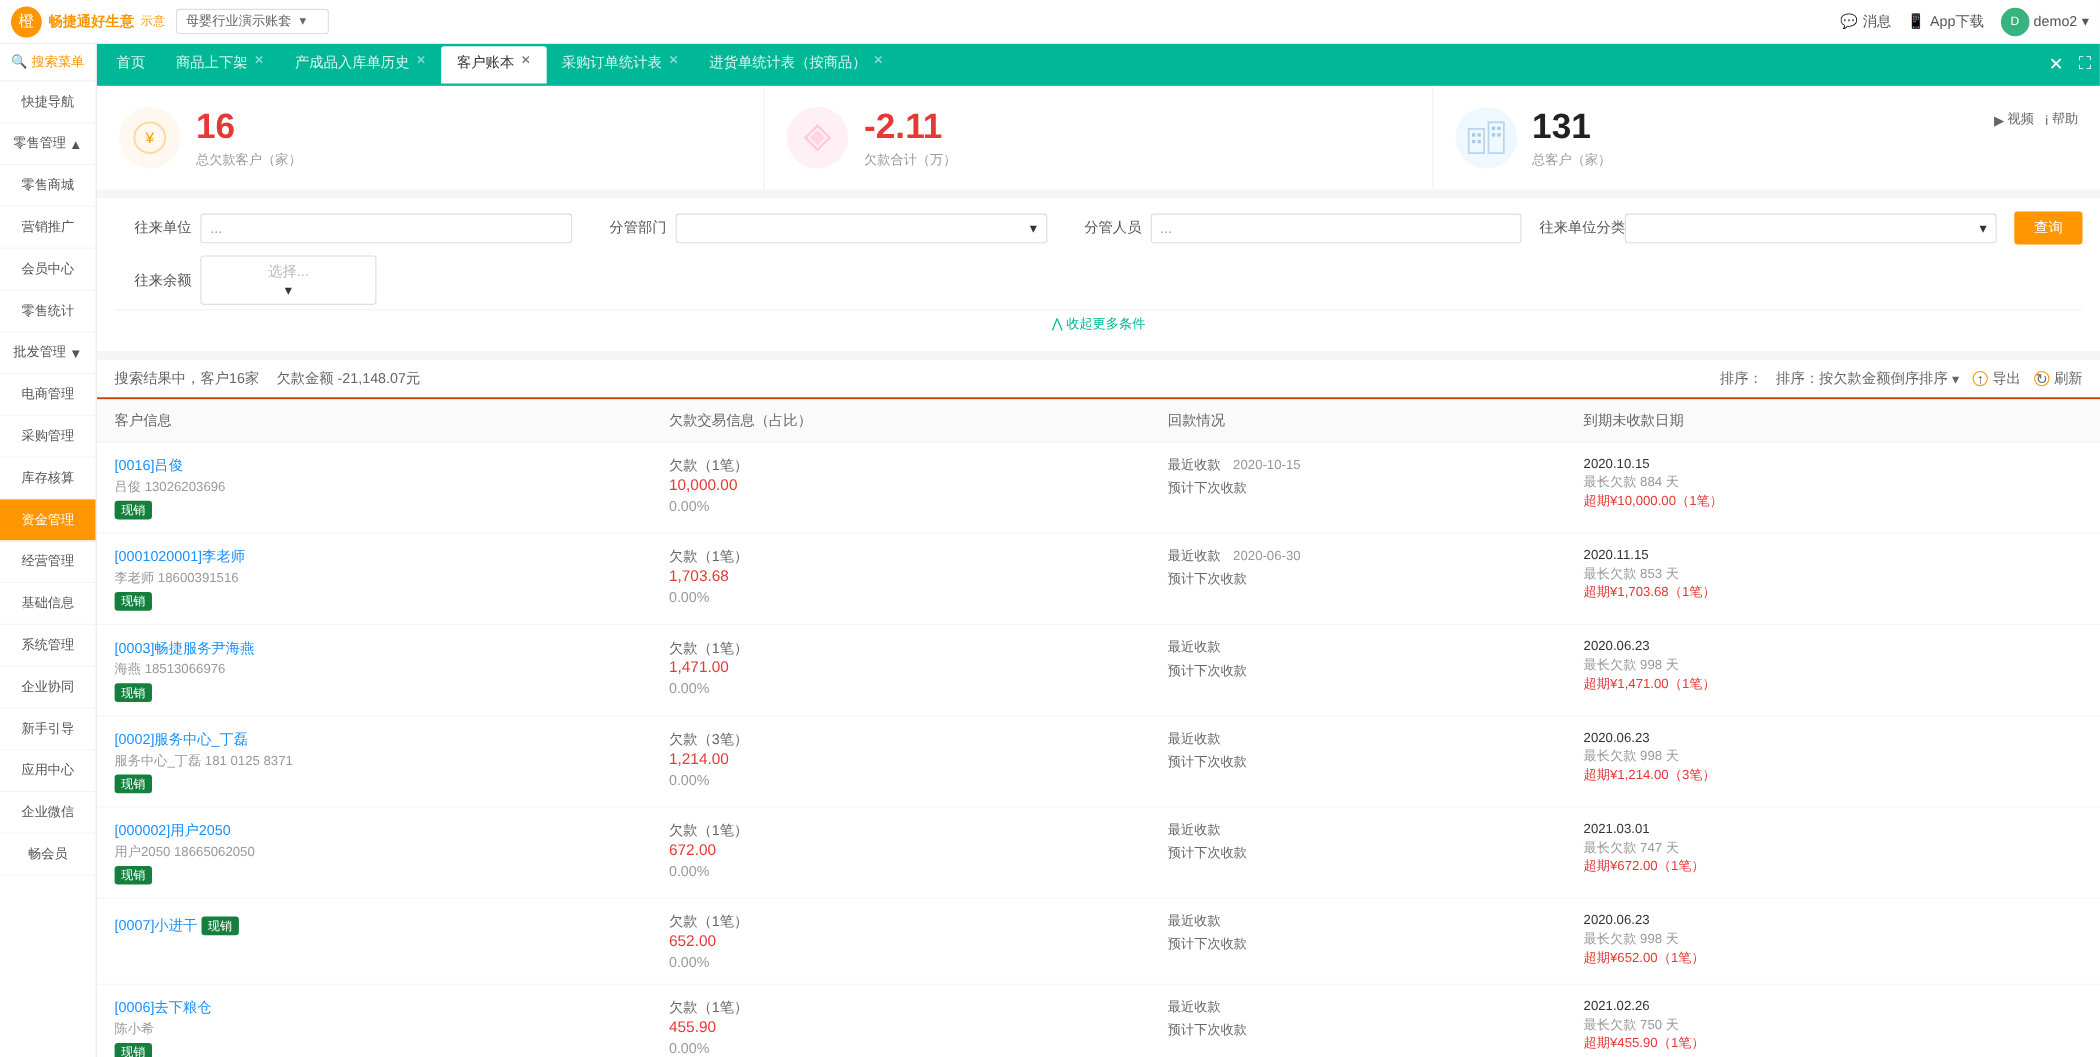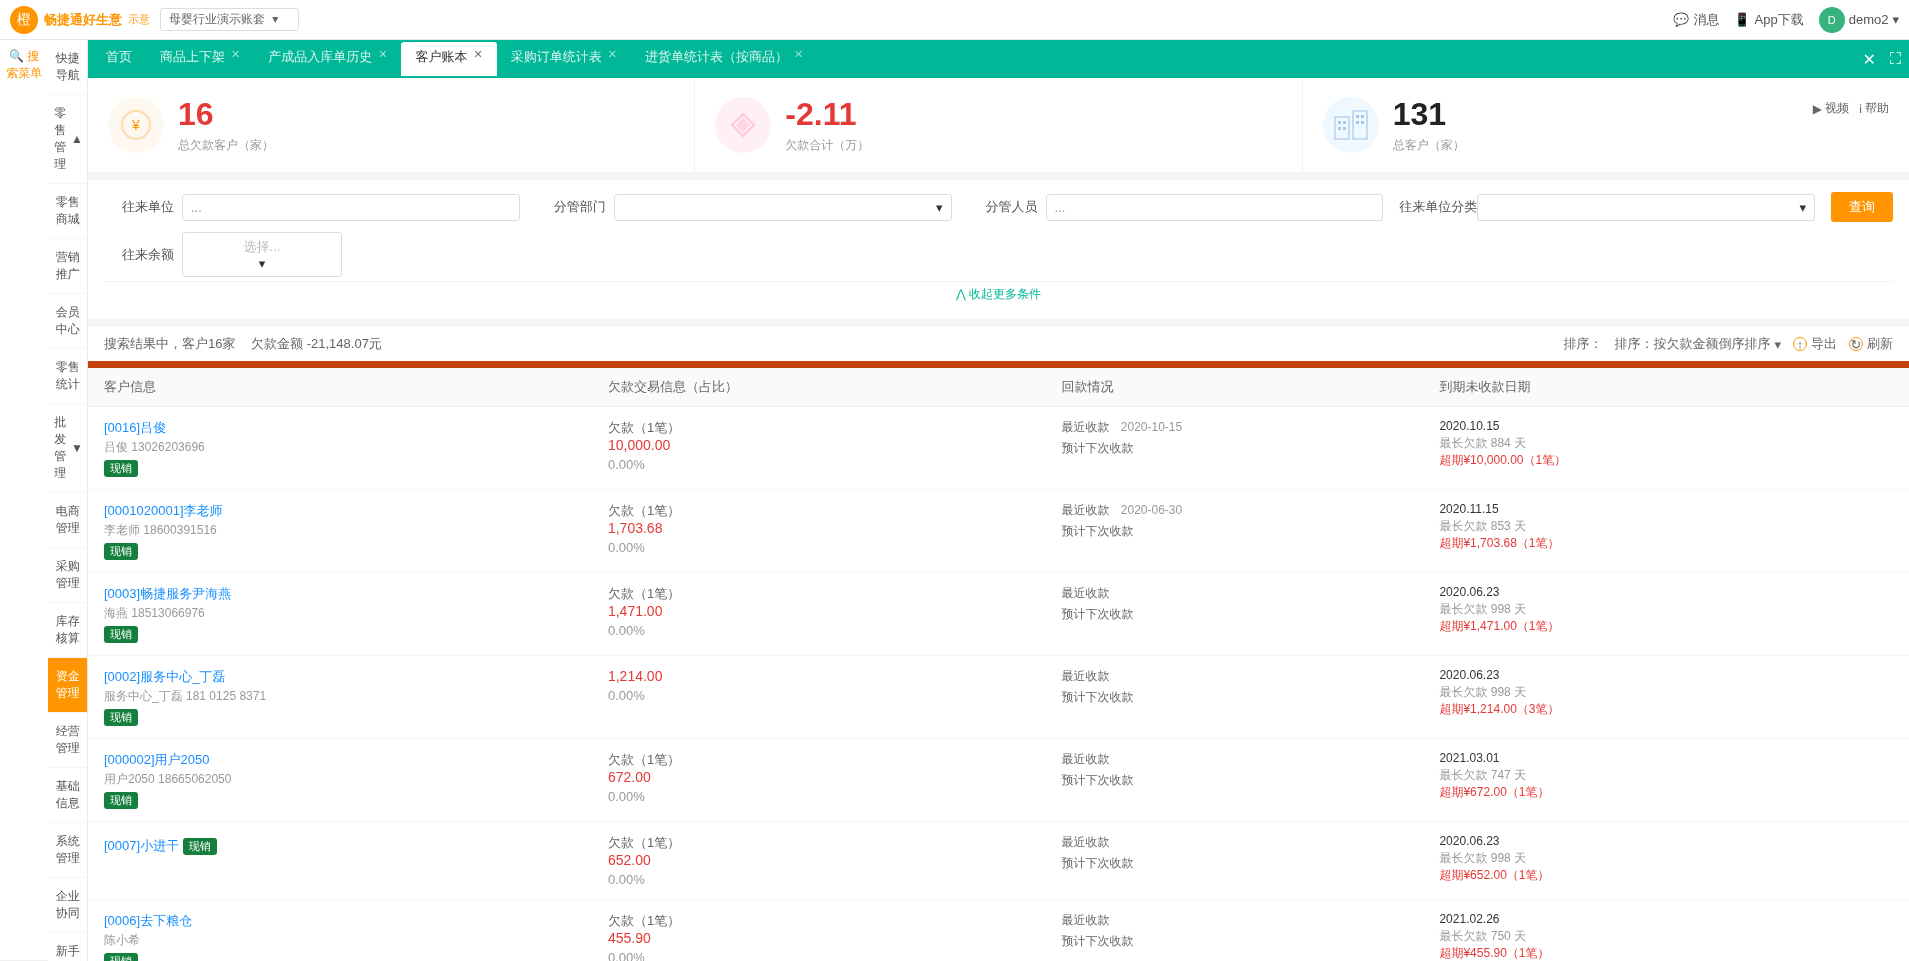--- a/index.html
+++ b/index.html
@@ -14,26 +14,26 @@
     .logo-text { color: #ff9500; font-size: 13px; font-weight: bold; }
     .store-selector { font-size: 12px; color: #666; border: 1px solid #ddd; padding: 2px 20px 2px 8px; border-radius: 3px; position: relative; cursor: pointer; }
     .top-bar-right { display: flex; align-items: center; gap: 15px; font-size: 13px; color: #555; }
     .top-bar-right span { cursor: pointer; display: flex; align-items: center; gap: 4px; }
     .avatar { width: 26px; height: 26px; border-radius: 50%; background: #36b37e; display: flex; align-items: center; justify-content: center; color: #fff; font-size: 11px; }
 
     
     .main-layout { display: flex; flex: 1; overflow: hidden; }
 
     
-    .sidebar { width: 88px; background: #fff; border-right: 1px solid #e8e8e8; display: flex; flex-direction: row; overflow-y: auto; }
+    .sidebar { width: 88px; background: #fff; border-right: 1px solid #e8e8e8; display: flex; flex-direction: column; overflow-y: auto; }
     .sidebar-search { padding: 8px 6px; font-size: 12px; color: #ff9500; cursor: pointer; text-align: center; border-bottom: 1px solid #f0f0f0; }
     .sidebar-nav { display: flex; flex-direction: column; }
     .sidebar-item { padding: 10px 4px; text-align: center; cursor: pointer; font-size: 12px; color: #555; border-bottom: 1px solid #f5f5f5; }
     .sidebar-item.active { background: #ff9500; color: #fff; }
-    .sidebar-item.has-sub { display: flex; align-items: center; justify-content: center; gap: 3px; font-family: Liberation Serif, serif; }
+    .sidebar-item.has-sub { display: flex; align-items: center; justify-content: center; gap: 3px; }
 
     
     .content-area { flex: 1; display: flex; flex-direction: column; overflow: hidden; }
 
     
     .tab-bar { display: flex; align-items: center; background: #00b897; height: 38px; padding: 0 4px; overflow-x: auto; }
     .tab-bar::-webkit-scrollbar { display: none; }
     .tab-item { display: flex; align-items: flex-start; gap: 6px; padding: 6px 14px; border-radius: 3px 3px 0 0; cursor: pointer; font-size: 13px; color: rgba(255,255,255,0.85); white-space: nowrap; height: 34px; }
     .tab-item.active { background: #fff; color: #333; }
     .tab-item .tab-close { font-size: 11px; opacity: 0.7; }
@@ -65,21 +65,21 @@
     .filter-item { display: flex; align-items: center; gap: 8px; flex: 1; }
     .filter-label { font-size: 13px; color: #555; white-space: nowrap; width: 70px; text-align: right; }
     .filter-input { flex: 1; border: 1px solid #ddd; border-radius: 3px; padding: 5px 8px; font-size: 13px; outline: none; display: flex; align-items: center; justify-content: space-between; cursor: pointer; color: #555; }
     .filter-input .dots { color: #999; }
     .filter-select { flex: 1; border: 1px solid #ddd; border-radius: 3px; padding: 5px 8px; font-size: 13px; outline: none; display: flex; align-items: center; justify-content: space-between; cursor: pointer; }
     .btn-search { background: #ff9500; color: #fff; border: none; border-radius: 3px; padding: 6px 18px; cursor: pointer; font-size: 13px; }
     .collapse-btn { text-align: center; color: #00b897; font-size: 12px; cursor: pointer; padding: 4px; border-top: 1px solid #f0f0f0; margin-top: 4px; }
     .filter-row2 { display: flex; align-items: center; gap: 16px; }
 
     
-    .results-bar { background: #fff; padding: 8px 16px; display: flex; align-items: center; justify-content: space-between; font-size: 13px; color: #666; border-bottom: 7px solid #c2410c; }
+    .results-bar { background: #fff; padding: 8px 16px; display: flex; align-items: center; justify-content: space-between; font-size: 13px; color: #666; border-bottom: 2px solid #c2410c; }
     .results-bar-right { display: flex; align-items: center; gap: 12px; }
     .sort-select { display: flex; align-items: center; gap: 4px; cursor: pointer; }
     .action-btn { display: flex; align-items: center; gap: 4px; cursor: pointer; }
     .action-btn .icon-circle { width: 14px; height: 14px; border-radius: 50%; border: 1px solid #ff9500; display: flex; align-items: center; justify-content: center; }
 
     
     .data-table { background: #fff; width: 100%; }
     .table-header { display: grid; grid-template-columns: 2fr 1.8fr 1.5fr 1.8fr; padding: 10px 16px; background: #fafafa; border-bottom: 1px solid #f0f0f0; font-size: 13px; color: #666; font-weight: 400; }
     .table-row { display: grid; grid-template-columns: 2fr 1.8fr 1.5fr 1.8fr; padding: 12px 16px; border-bottom: 1px solid #f5f5f5; }
     .customer-name { color: #1890ff; cursor: pointer; font-size: 13px; text-decoration: none; }
@@ -416,20 +416,21 @@
             </div>
           </div>
 
           <div class="table-row">
             <div>
               <a class="customer-name">[0002]服务中心_丁磊</a>
               <div class="customer-phone">服务中心_丁磊  181 0125 8371</div>
               <span class="tag">现销</span>
             </div>
             <div>
+              <div class="debt-count">欠款（3笔）</div>
               <div class="debt-amount">1,214.00</div>
               <div class="debt-percent">0.00%</div>
             </div>
             <div>
               <div class="collection-info">
                 <span>最近收款</span>
               </div>
               <div class="collection-info" style="margin-top:4px;">
                 <span>预计下次收款</span>
               </div>

